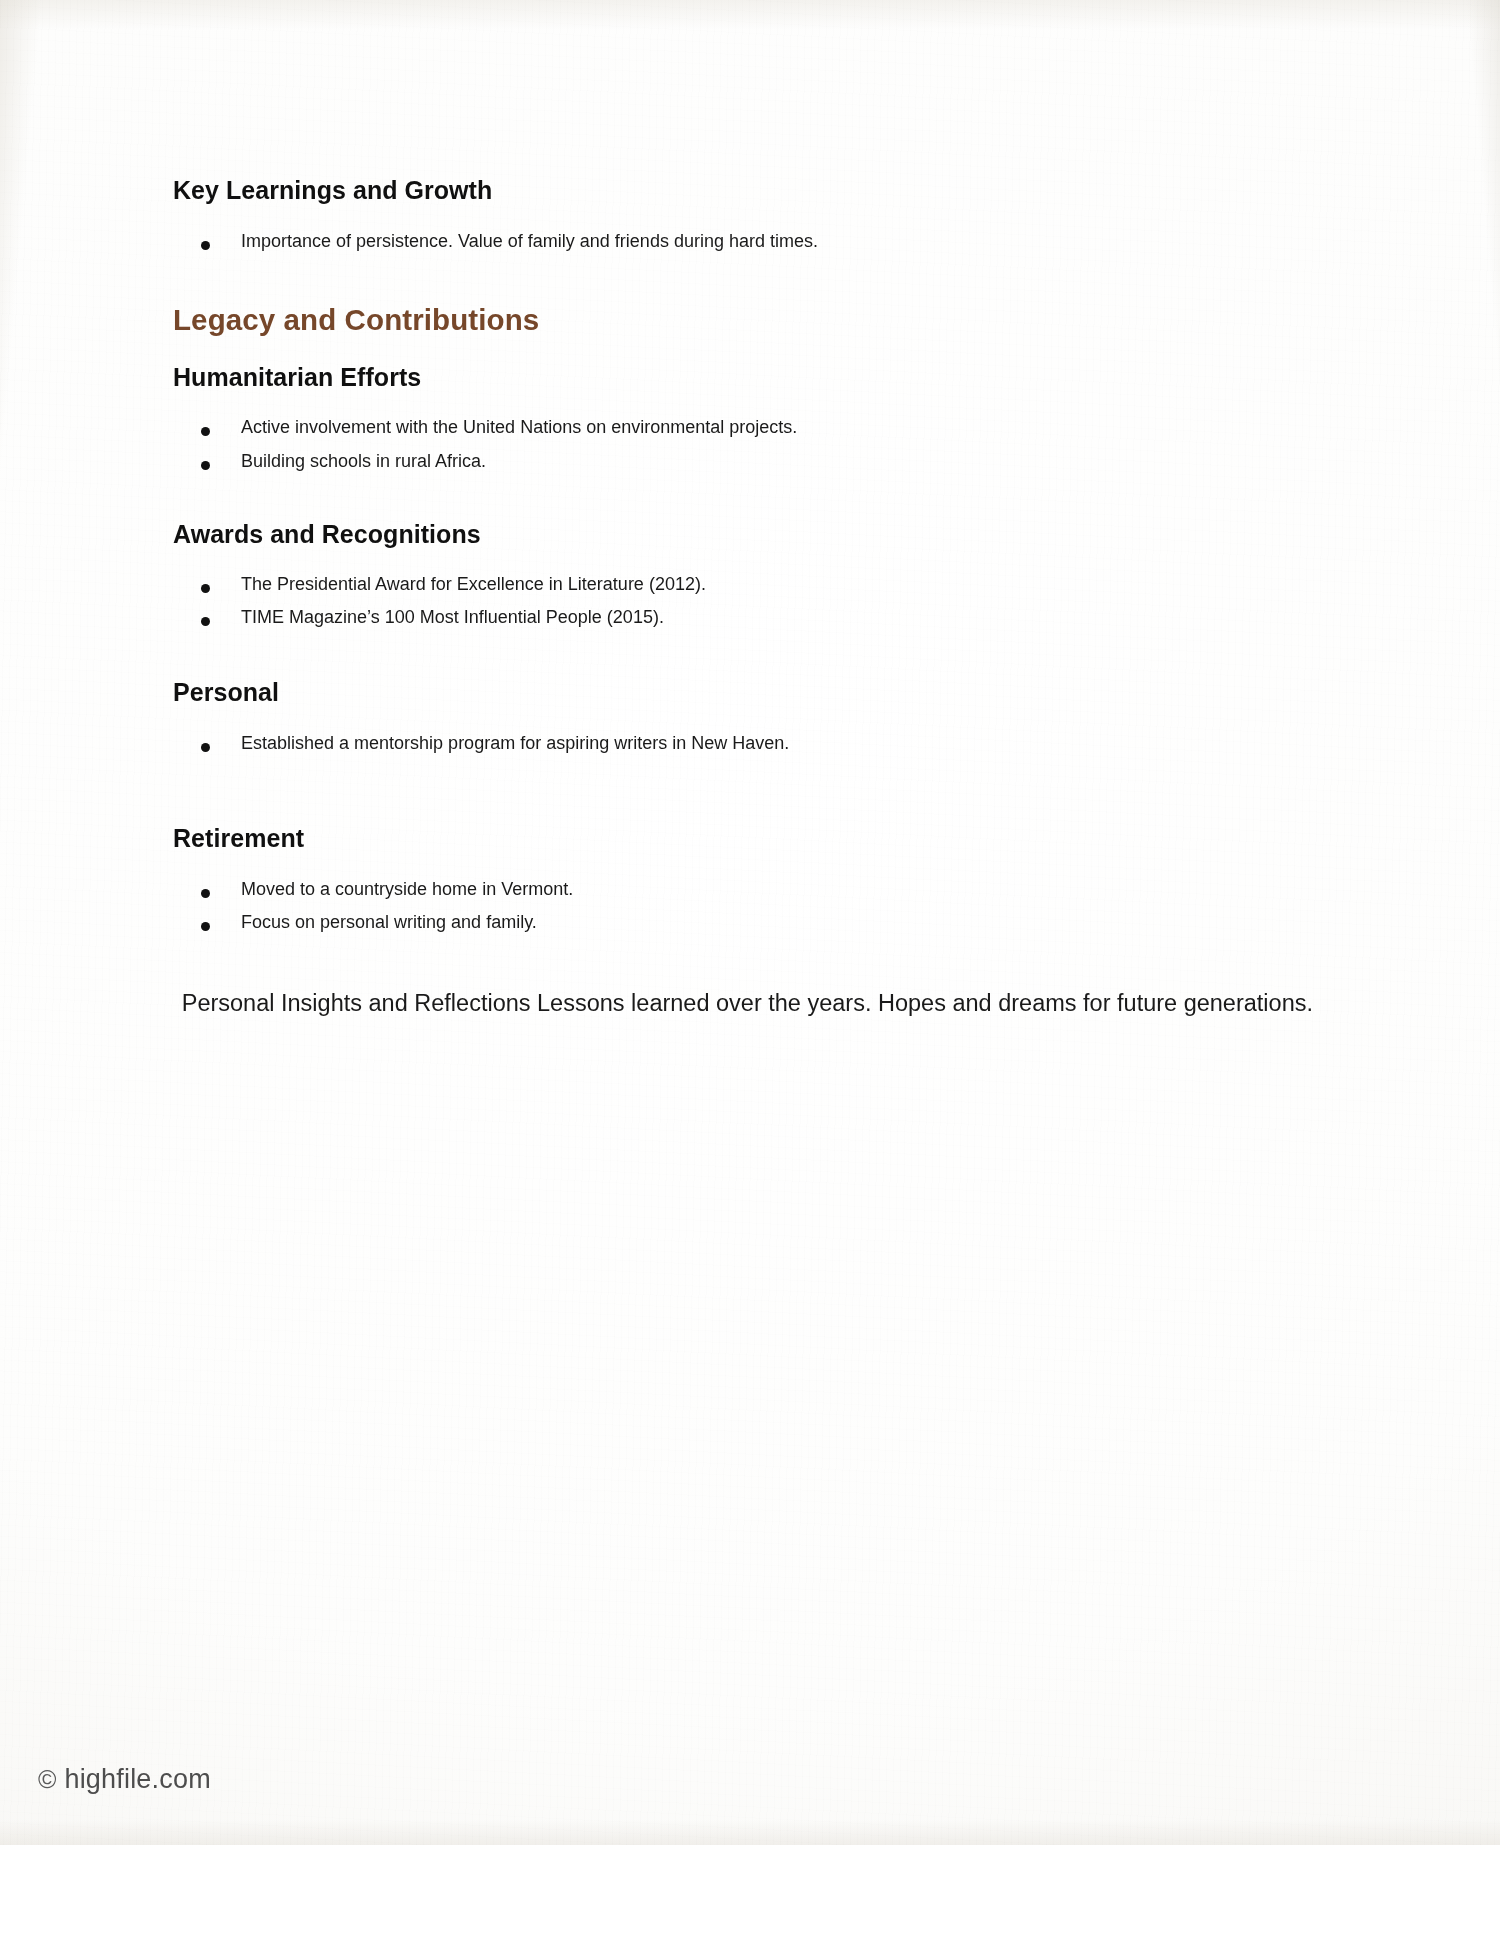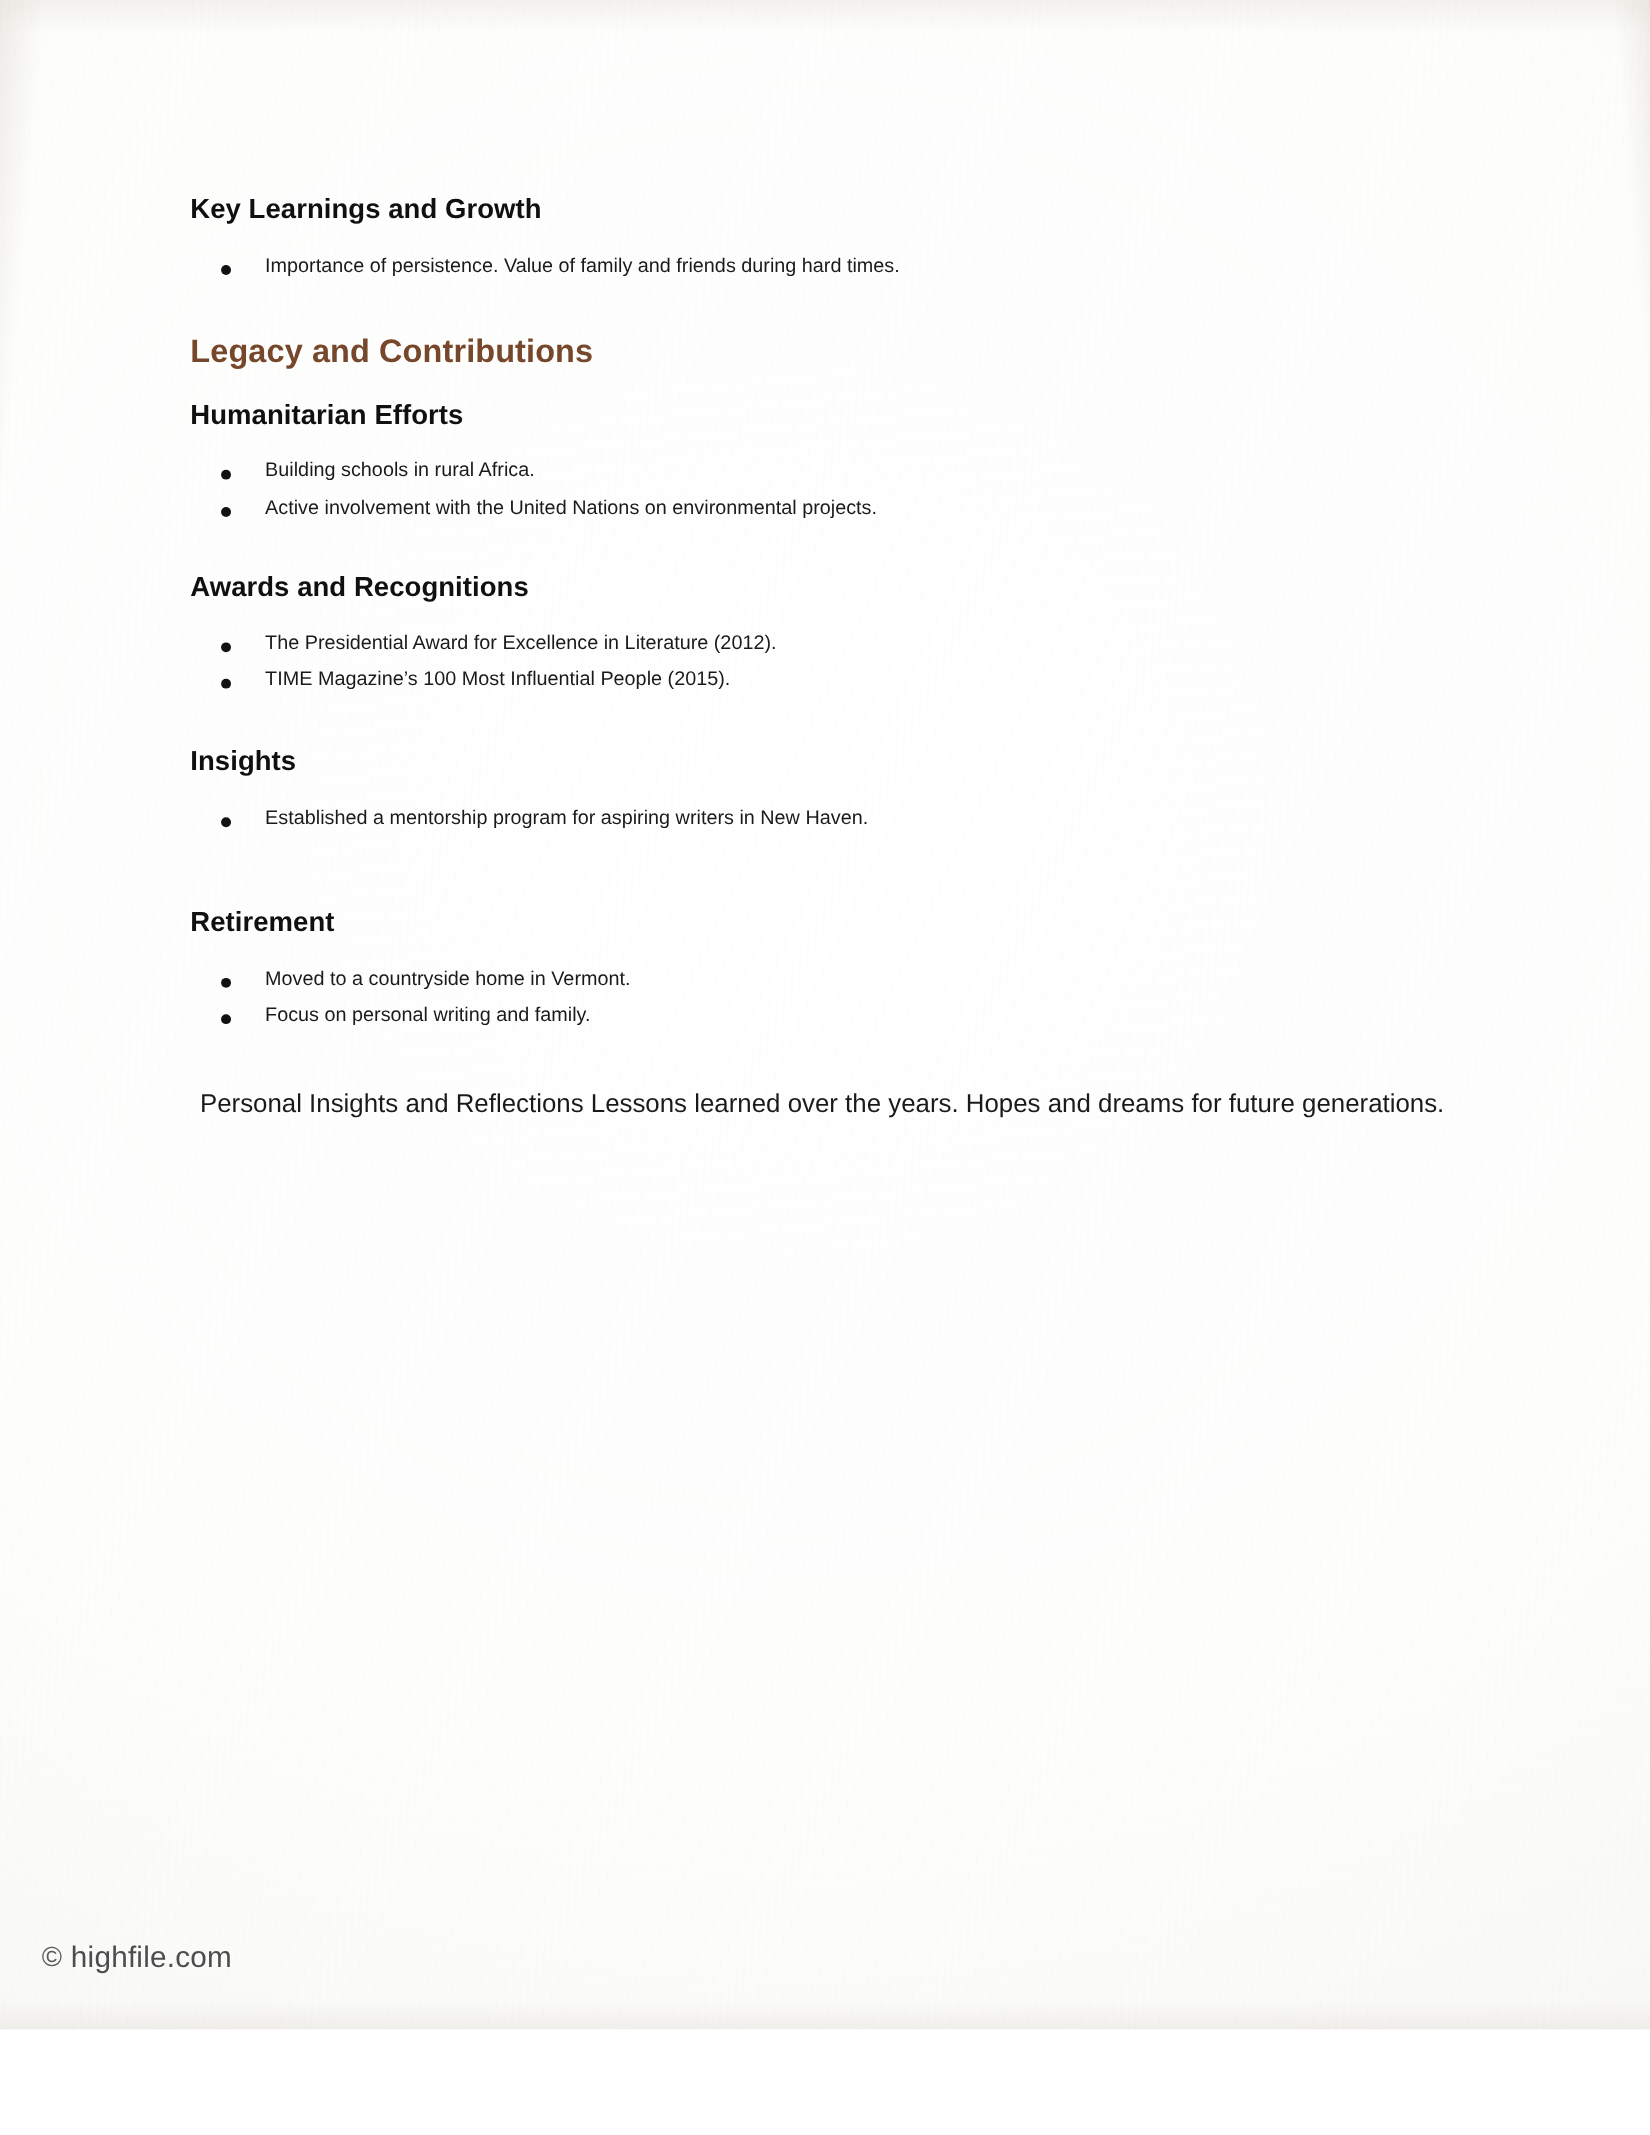--- a/index.html
+++ b/index.html
@@ -164,46 +164,46 @@
 
     <section>
       <h1 class="section-title">Legacy and Contributions</h1>
       <div class="gap-legacy-to-hum"></div>
 
       <h2 class="sub-title">Humanitarian Efforts</h2>
       <div class="gap-hum-head-to-list"></div>
       <ul class="bullets">
         <li>
           <span class="bullet-dot"></span>
+          <span>Active involvement with the United Nations on environmental projects.</span>
+        </li>
+        <li>
+          <span class="bullet-dot"></span>
           <span>Building schools in rural Africa.</span>
-        </li>
-        <li>
-          <span class="bullet-dot"></span>
-          <span>Active involvement with the United Nations on environmental projects.</span>
         </li>
       </ul>
 
       <div class="gap-list-to-awards"></div>
 
       <h2 class="sub-title">Awards and Recognitions</h2>
       <div class="gap-awards-head-to-list"></div>
       <ul class="bullets">
         <li>
           <span class="bullet-dot"></span>
           <span>The Presidential Award for Excellence in Literature (2012).</span>
         </li>
         <li>
           <span class="bullet-dot"></span>
           <span>TIME Magazine’s 100 Most Influential People (2015).</span>
         </li>
       </ul>
 
       <div class="gap-list-to-mentoring"></div>
 
-      <h2 class="sub-title">Insights</h2>
+      <h2 class="sub-title">Personal</h2>
       <div class="gap-mentor-head-to-list"></div>
       <ul class="bullets">
         <li>
           <span class="bullet-dot"></span>
           <span>Established a mentorship program for aspiring writers in New Haven.</span>
         </li>
       </ul>
     </section>
 
     <div class="gap-mentor-to-later"></div>

